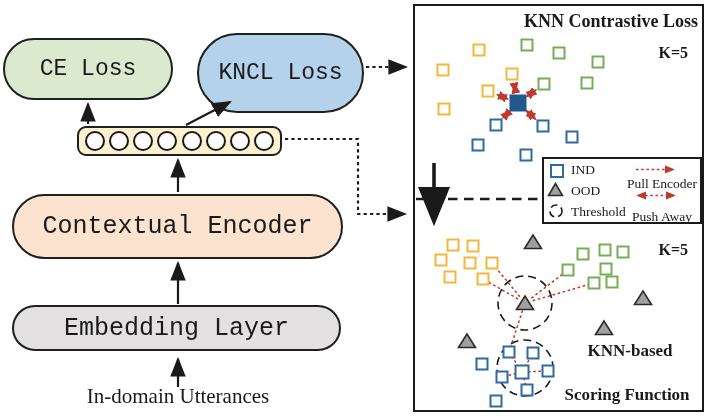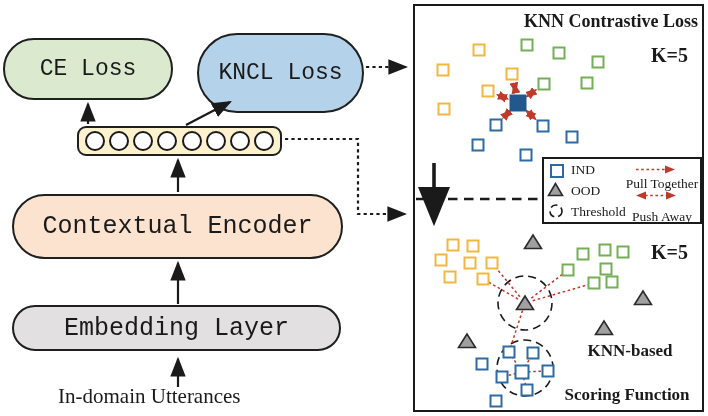--- a/index.html
+++ b/index.html
@@ -8,25 +8,25 @@
   .box{position:absolute;display:flex;align-items:center;justify-content:center;
        border:2px solid #1f1f1f;box-sizing:border-box;font-family:Liberation Mono, monospace;}
   .stadium{border-radius:40px;}
   #ce-loss{left:3px;top:38px;width:170px;height:62px;background:#dbe9cf;font-size:23px;}
   #kncl-loss{left:197px;top:33px;width:167px;height:80px;background:#b4d2ea;font-size:23px;}
   #vector{left:77px;top:126px;width:205px;height:30px;background:#fdf2cd;border-radius:9px;
           display:flex;align-items:center;justify-content:space-evenly;padding:0 2px;}
   .vcircle{width:20px;height:20px;border:2px solid #1a1a1a;border-radius:50%;background:#fff;box-sizing:border-box;}
   #encoder{left:12px;top:194px;width:331px;height:65px;background:#fbe3d0;font-size:25px;border-radius:33px;}
   #embedding{left:12px;top:305px;width:329px;height:46px;background:#e2e0e1;font-size:25px;border-radius:24px;}
-  #input-label{position:absolute;left:58px;top:384px;width:240px;text-align:left;font-size:21px;}
+  #input-label{position:absolute;left:58px;top:384px;width:240px;text-align:center;font-size:21px;}
   #panel{position:absolute;left:413px;top:4px;width:291px;height:408px;border:2.5px solid #1a1a1a;
          box-sizing:border-box;background:#fff;}
   #panel-title{position:absolute;left:500px;top:11px;width:198px;text-align:right;font-size:18px;font-weight:bold;}
-  .klabel{position:absolute;width:44px;text-align:right;font-size:20px;font-weight:bold;}
+  .klabel{position:absolute;width:44px;text-align:right;font-size:16px;font-weight:bold;}
   #k-top{left:644px;top:44px;}
   #k-bottom{left:644px;top:241px;}
   #legend-box{position:absolute;left:542px;top:157px;width:160px;height:67px;
               border:2.5px solid #1a1a1a;box-sizing:border-box;background:#fff;}
   .lg-label{position:absolute;font-size:13.5px;}
   #ind-icon{position:absolute;left:550px;top:164px;width:10px;height:10px;border:2.5px solid #2e6ba3;box-sizing:content-box;}
   .lg-svg{position:absolute;}
   #bottom-title1{position:absolute;left:575px;top:341px;width:110px;text-align:center;font-size:17px;font-weight:bold;}
   #bottom-title2{position:absolute;left:550px;top:385px;width:154px;text-align:center;font-size:17px;font-weight:bold;}
   #overlay{position:absolute;left:0;top:0;pointer-events:none;}
@@ -75,21 +75,21 @@
   </svg>
   <div class="lg-label" style="left:571px;top:183px;">OOD</div>
   <svg class="lg-svg" style="left:548px;top:203px;" width="16" height="16">
     <circle cx="8" cy="8" r="6" fill="none" stroke="#1a1a1a" stroke-width="1.6" stroke-dasharray="7 4"></circle>
   </svg>
   <div class="lg-label" style="left:571px;top:204px;">Threshold</div>
   <svg class="lg-svg" style="left:634px;top:164px;" width="42" height="11">
     <line x1="2" y1="5.5" x2="32" y2="5.5" stroke="#c0392b" stroke-width="1.7" stroke-dasharray="2.6 2.6"></line>
     <polygon points="31,1.5 41,5.5 31,9.5" fill="#c0392b"></polygon>
   </svg>
-  <div class="lg-label" style="left:620px;top:176px;width:84px;text-align:center;">Pull Together</div>
+  <div class="lg-label" style="left:620px;top:176px;width:84px;text-align:center;">Pull Encoder</div>
   <svg class="lg-svg" style="left:636px;top:190px;" width="40" height="11">
     <line x1="9" y1="5.5" x2="31" y2="5.5" stroke="#c0392b" stroke-width="1.7" stroke-dasharray="2.6 2.6"></line>
     <polygon points="10,1.5 0,5.5 10,9.5" fill="#c0392b"></polygon>
     <polygon points="30,1.5 40,5.5 30,9.5" fill="#c0392b"></polygon>
   </svg>
   <div class="lg-label" style="left:622px;top:201px;width:80px;text-align:center;margin-top:8px;">Push Away</div>
 
   <svg id="overlay" width="708" height="416">
     <defs>
       <marker id="arr" markerWidth="9" markerHeight="7" refX="8" refY="3.5" orient="auto">

